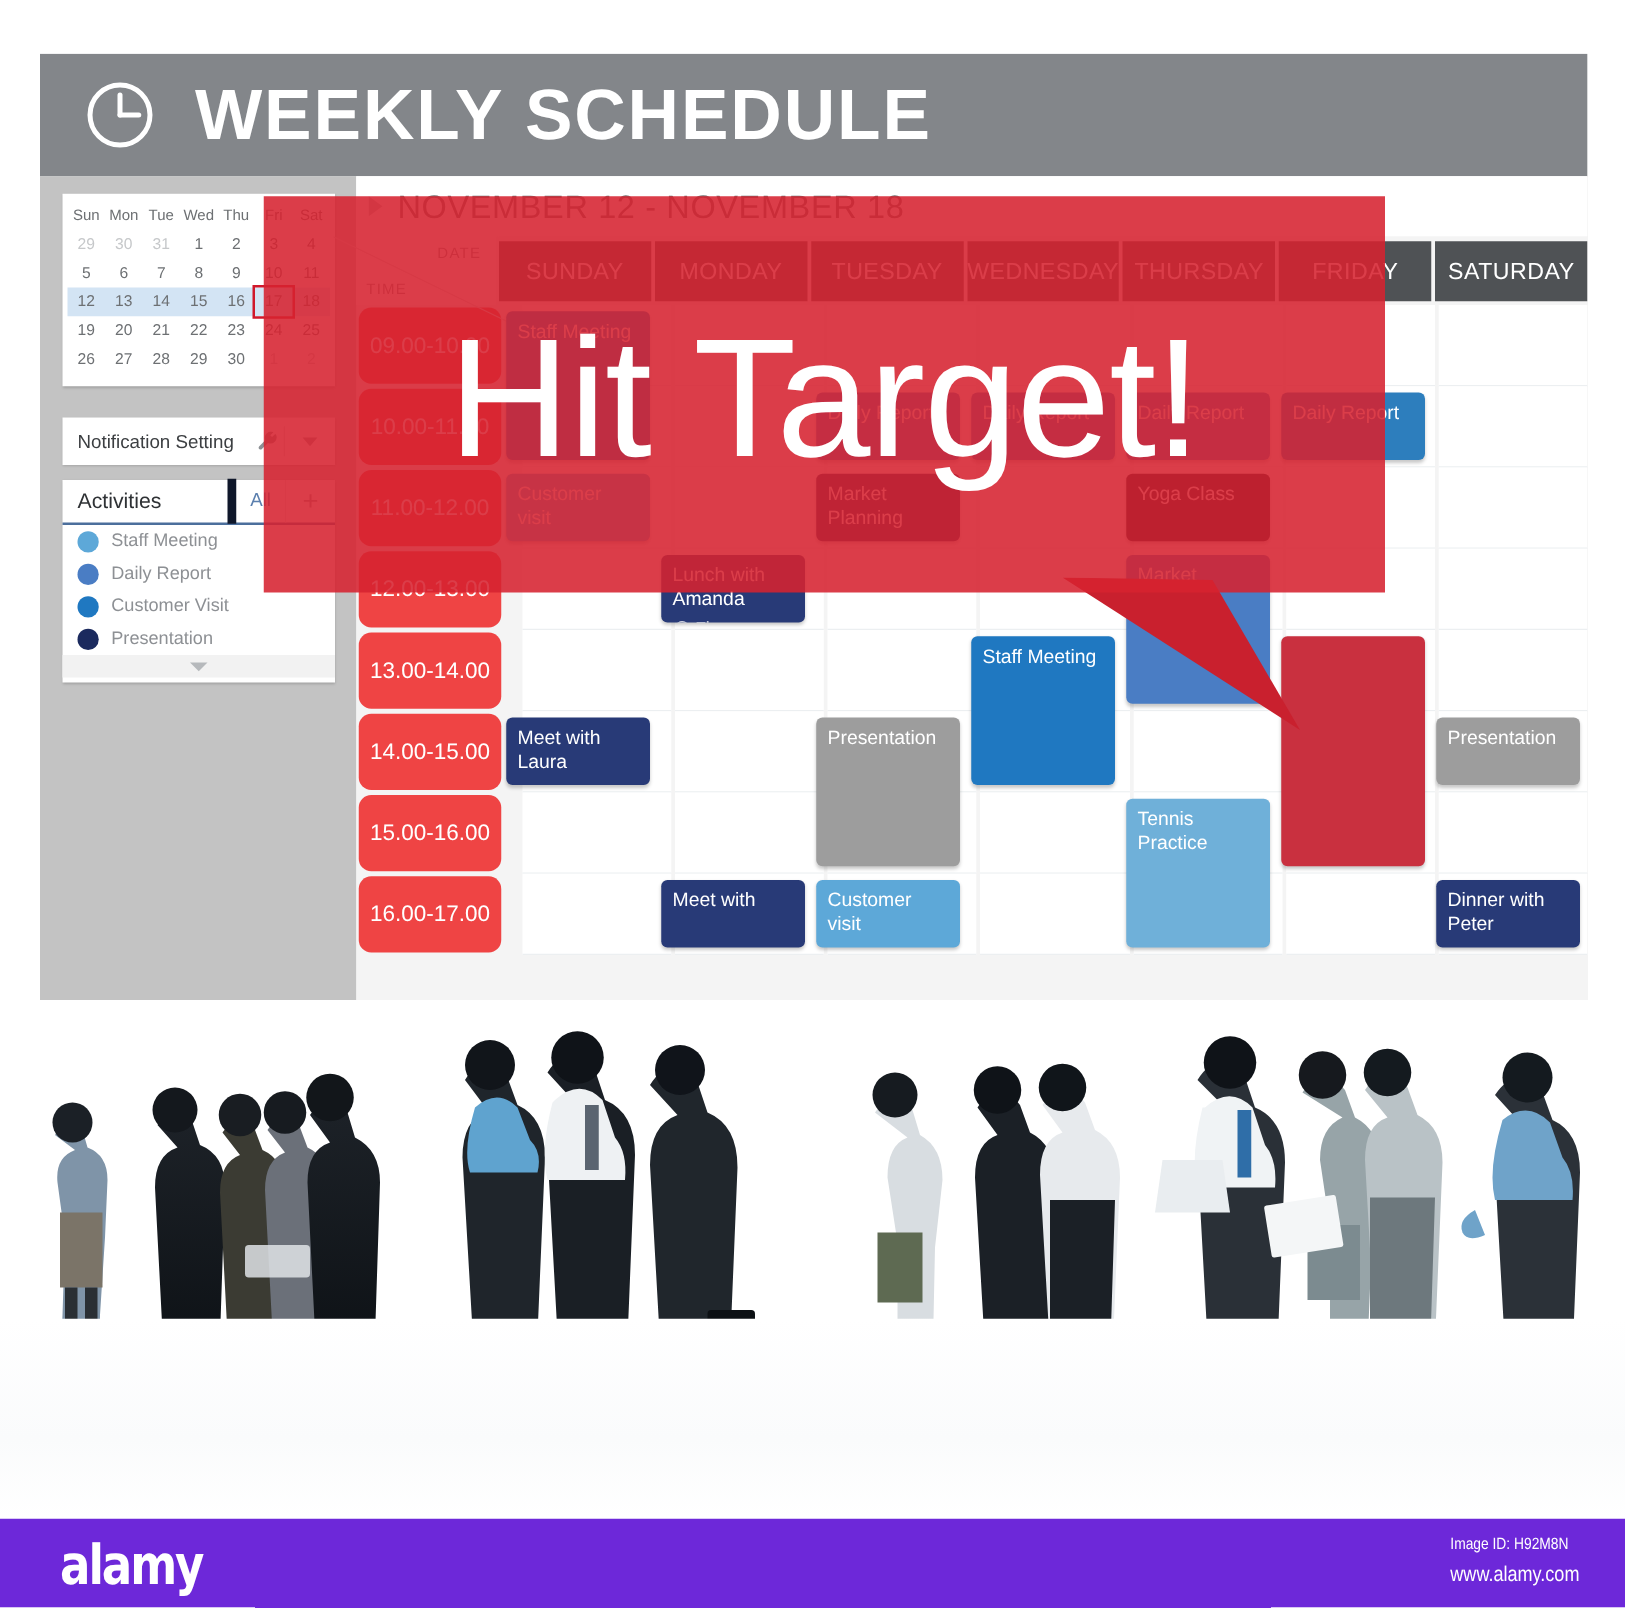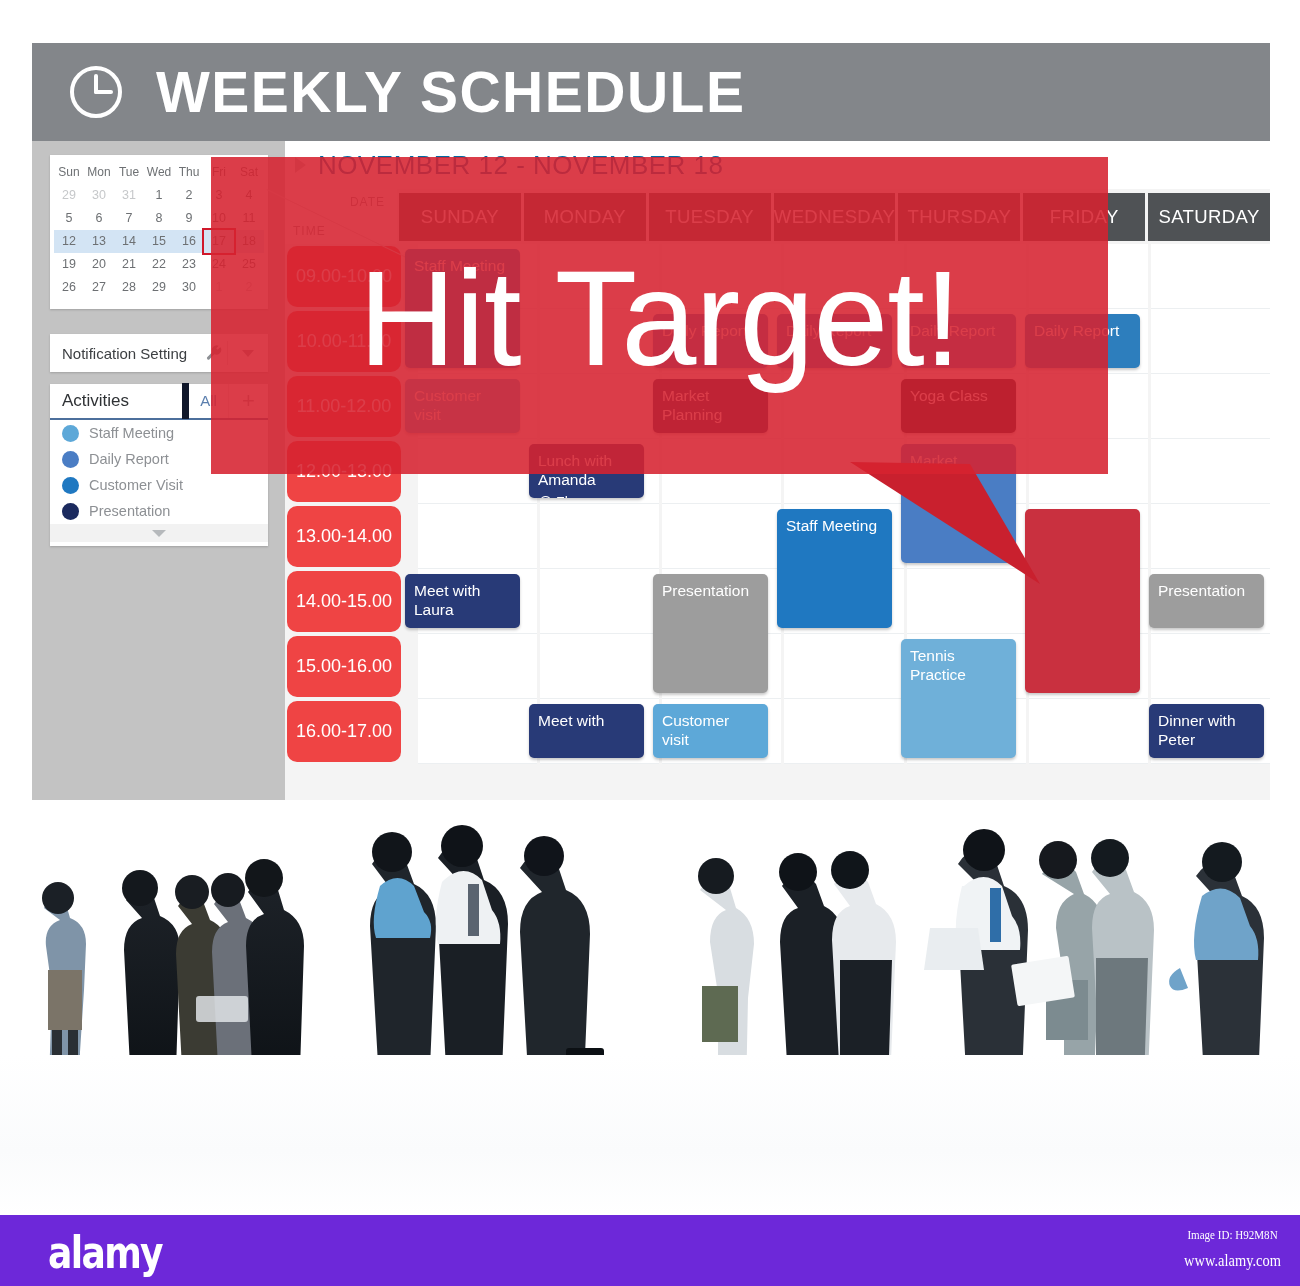--- a/index.html
+++ b/index.html
@@ -84,21 +84,21 @@
 
   
   .main {
     position:absolute; left:253px; top:98px; width:985px; height:664px;
     background:#f4f4f4;
   }
   .week-head {
     height:48px; background:#ffffff; display:flex; align-items:center; padding-left:10px;
   }
   .week-arrow { width:0;height:0;border-top:8px solid transparent;border-bottom:8px solid transparent;border-left:11px solid #bfc2c5; margin-right:12px;}
-  .week-title { font-size:26px; color:#0369a1; letter-spacing:.5px; }
+  .week-title { font-size:26px; color:#737373; letter-spacing:.5px; }
 
   .grid { position:absolute; left:0; top:48px; right:0; bottom:0; }
   .g-row { display:flex; }
   .g-head-row { height:55px; }
   .g-corner {
     width:114px; background:#ffffff; position:relative; flex:0 0 114px;
     border-right:2px solid #f4f4f4;
   }
   .g-corner .ln { position:absolute; left:-18px; top:0; width:160px; height:1px; background:#d8d8d8;
      transform:rotate(26deg); transform-origin:left top; }
@@ -150,21 +150,21 @@
   .floor { position:absolute; left:0; bottom:0; width:100%; height:160px;
            background:linear-gradient(to bottom,#ffffff 0%,#fafbfc 60%,#ffffff 100%); }
 
   
   .btmbar { position:absolute; left:0; top:1215px; width:1300px; height:71px; background:#6d28d9; }
   .alamy-logo {
     position:absolute; left:48px; top:12px; color:#ffffff;
     font-size:44px; font-weight:bold; font-family:"DejaVu Sans", sans-serif;
     letter-spacing:-2px; transform:scaleX(0.82); transform-origin:left top;
   }
-  .btm-right { position:absolute; right:19px; top:12px; text-align:center; color:#ffffff;font-family:Liberation Serif, serif; }
+  .btm-right { position:absolute; right:36px; top:12px; text-align:left; color:#ffffff; }
   .btm-right .l1 { font-size:13px; transform:scaleX(0.85); transform-origin:right; }
   .btm-right .l2 { font-size:17px; margin-top:8px; transform:scaleX(0.85); transform-origin:right; }
 </style>
 </head>
 <body>
 
 <div id="stage">
 
   <div class="frame">
 

